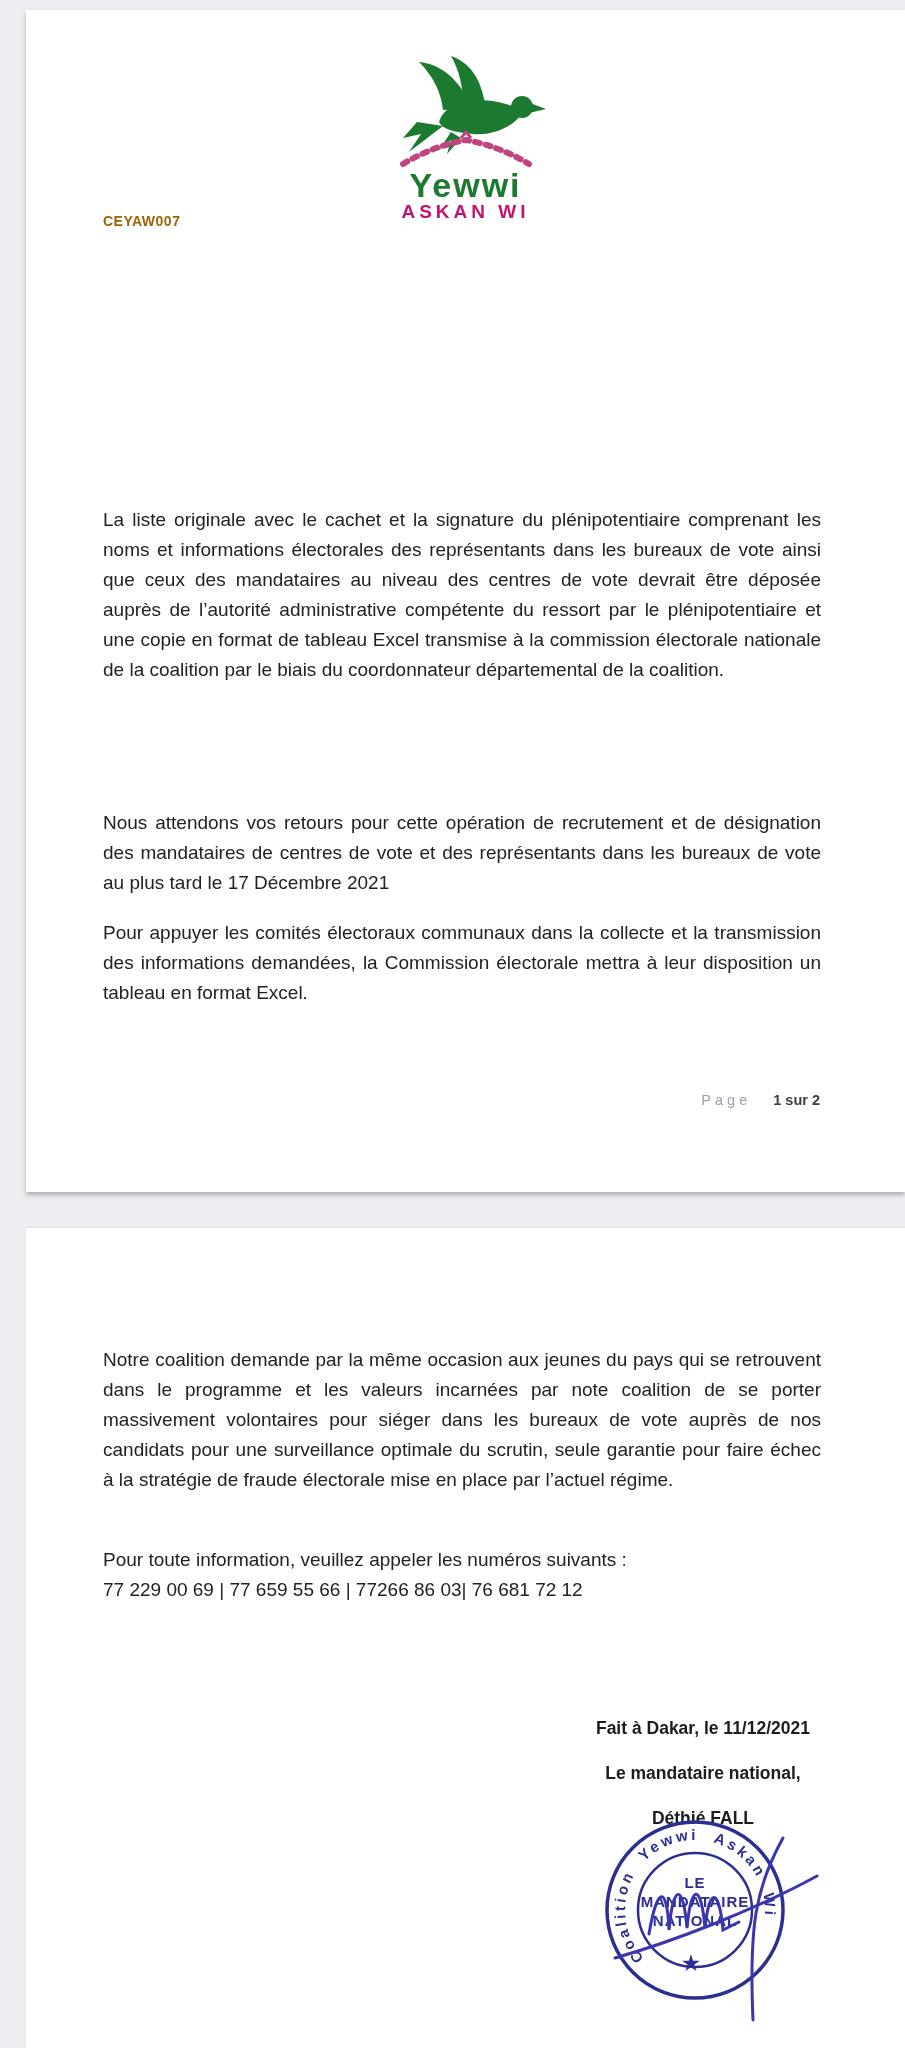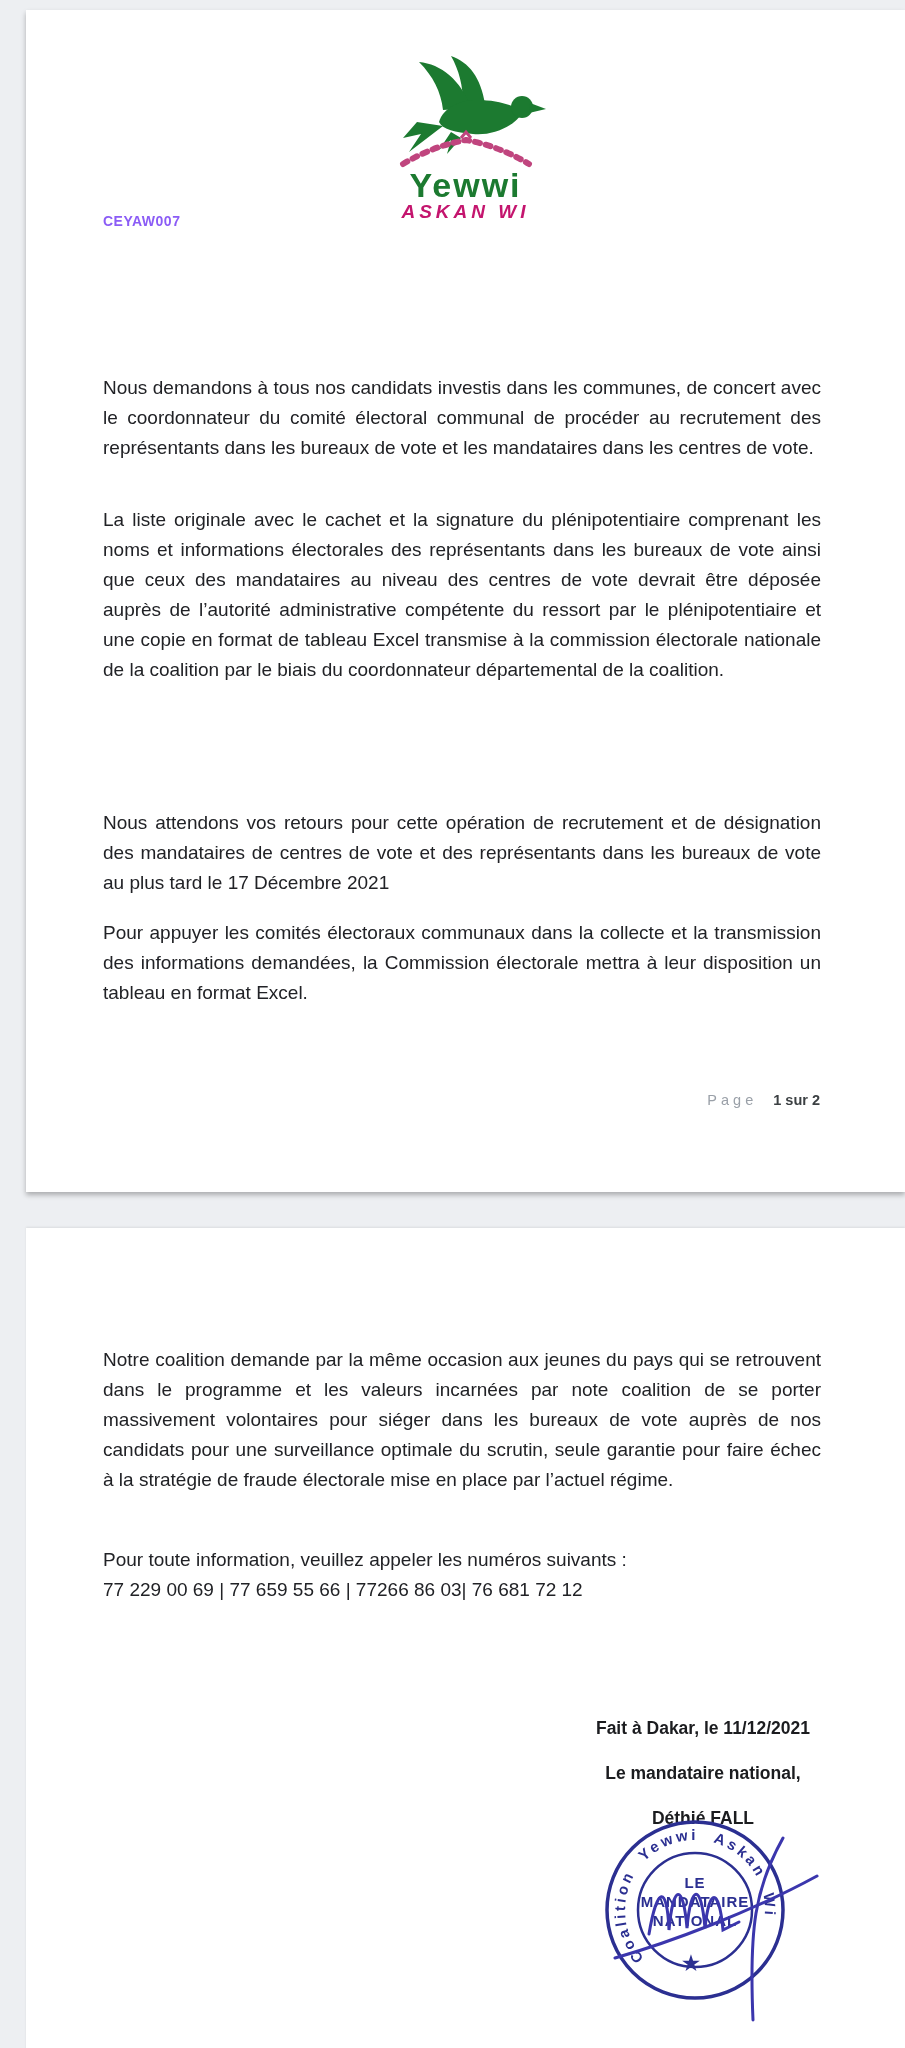--- a/index.html
+++ b/index.html
@@ -11,44 +11,44 @@
     color:#1f2023;
   }
   .page {
     position:absolute; left:26px; right:0; background:#ffffff;
   }
   .page-1 { top:10px; height:1182px; box-shadow:0 3px 5px rgba(0,0,0,0.28); }
   .page-2 { top:1228px; height:1064px; box-shadow:0 -1px 2px rgba(0,0,0,0.08); }
 
   .logo-block { position:absolute; top:42px; left:0; width:100%; text-align:center; }
   .logo-name   { font-size:34px; font-weight:bold; color:#1c7a30; letter-spacing:2px; line-height:30px; }
-  .logo-tag    { font-size:19px; font-weight:bold; color:#c4156e; letter-spacing:4px; line-height:24px;font-style:italic; }
+  .logo-tag    { font-size:19px; font-weight:bold; color:#c4156e; letter-spacing:4px; line-height:24px; }
 
   .ref-code {
     position:absolute; top:203px; left:77px;
-    font-size:14px; font-weight:bold; color:#8b5cf6; letter-spacing:.5px;
+    font-size:14px; font-weight:bold; color:#a16207; letter-spacing:.5px;
   }
   .doc-title {
     position:absolute; top:233px; left:0; width:100%;
     text-align:center; font-size:28px; font-weight:bold; color:#121212;
   }
 
   .para {
     position:absolute; left:77px; width:718px;
     font-size:19px; line-height:30px; text-align:justify; color:#212226;
   }
   .p1 { top:363px; } .p2 { top:495px; } .p3 { top:798px; } .p4 { top:908px; }
   .p5 { top:117px; }
   .contact { top:317px; text-align:left; }
 
   .page-footer {
     position:absolute; top:1082px; right:85px;
     font-size:14.5px; color:#44484d;
   }
-  .page-footer .pg-word { color:#9aa0a8; letter-spacing:4px; margin-right:12px; font-weight:normal; }
+  .page-footer .pg-word { color:#9aa0a8; letter-spacing:4px; margin-right:18px; font-weight:normal; }
   .page-footer .pg-num  { font-weight:bold; color:#3c4043; }
 
   .sig-block {
     position:absolute; top:478px; right:95px; text-align:center;
     font-size:17.5px; font-weight:bold; color:#1b1c1f; line-height:45px;
   }
 
   .stamp-wrap { position:absolute; left:505px; top:548px; width:360px; height:272px; }
 
   .dove-svg, .stamp-svg { display:block; }
@@ -80,21 +80,20 @@
         <path d="M22,112 Q52,94 85,88 Q118,94 148,112" fill="none" stroke="#c0457e" stroke-width="6" stroke-dasharray="5 6" stroke-linecap="round"></path>
         <path d="M80,86 l5,-6 l5,6" fill="none" stroke="#c0457e" stroke-width="3"></path>
       </svg>
       <div class="logo-name">Yewwi</div>
       <div class="logo-tag">ASKAN WI</div>
     </div>
 
     <div class="ref-code">CEYAW007</div>
 
 
-    <p class="para p1">Nous demandons à tous nos candidats investis dans les communes, de concert avec le coordonnateur du comité électoral communal de procéder au recrutement des représentants dans les bureaux de vote et les mandataires dans les centres de vote.</p>
     <p class="para p2">La liste originale avec le cachet et la signature du plénipotentiaire comprenant les noms et informations électorales des représentants dans les bureaux de vote ainsi que ceux des mandataires au niveau des centres de vote devrait être déposée auprès de l’autorité administrative compétente du ressort par le plénipotentiaire et une copie en format de tableau Excel transmise à la commission électorale nationale de la coalition par le biais du coordonnateur départemental de la coalition.</p>
     <p class="para p3">Nous attendons vos retours pour cette opération de recrutement et de désignation des mandataires de centres de vote et des représentants dans les bureaux de vote au plus tard le 17 Décembre 2021</p>
     <p class="para p4">Pour appuyer les comités électoraux communaux dans la collecte et la transmission des informations demandées, la Commission électorale mettra à leur disposition un tableau en format Excel.</p>
 
     <div class="page-footer">
       <span class="pg-word">Page</span>
       <span class="pg-num">1 sur 2</span>
     </div>
   </div>
 

